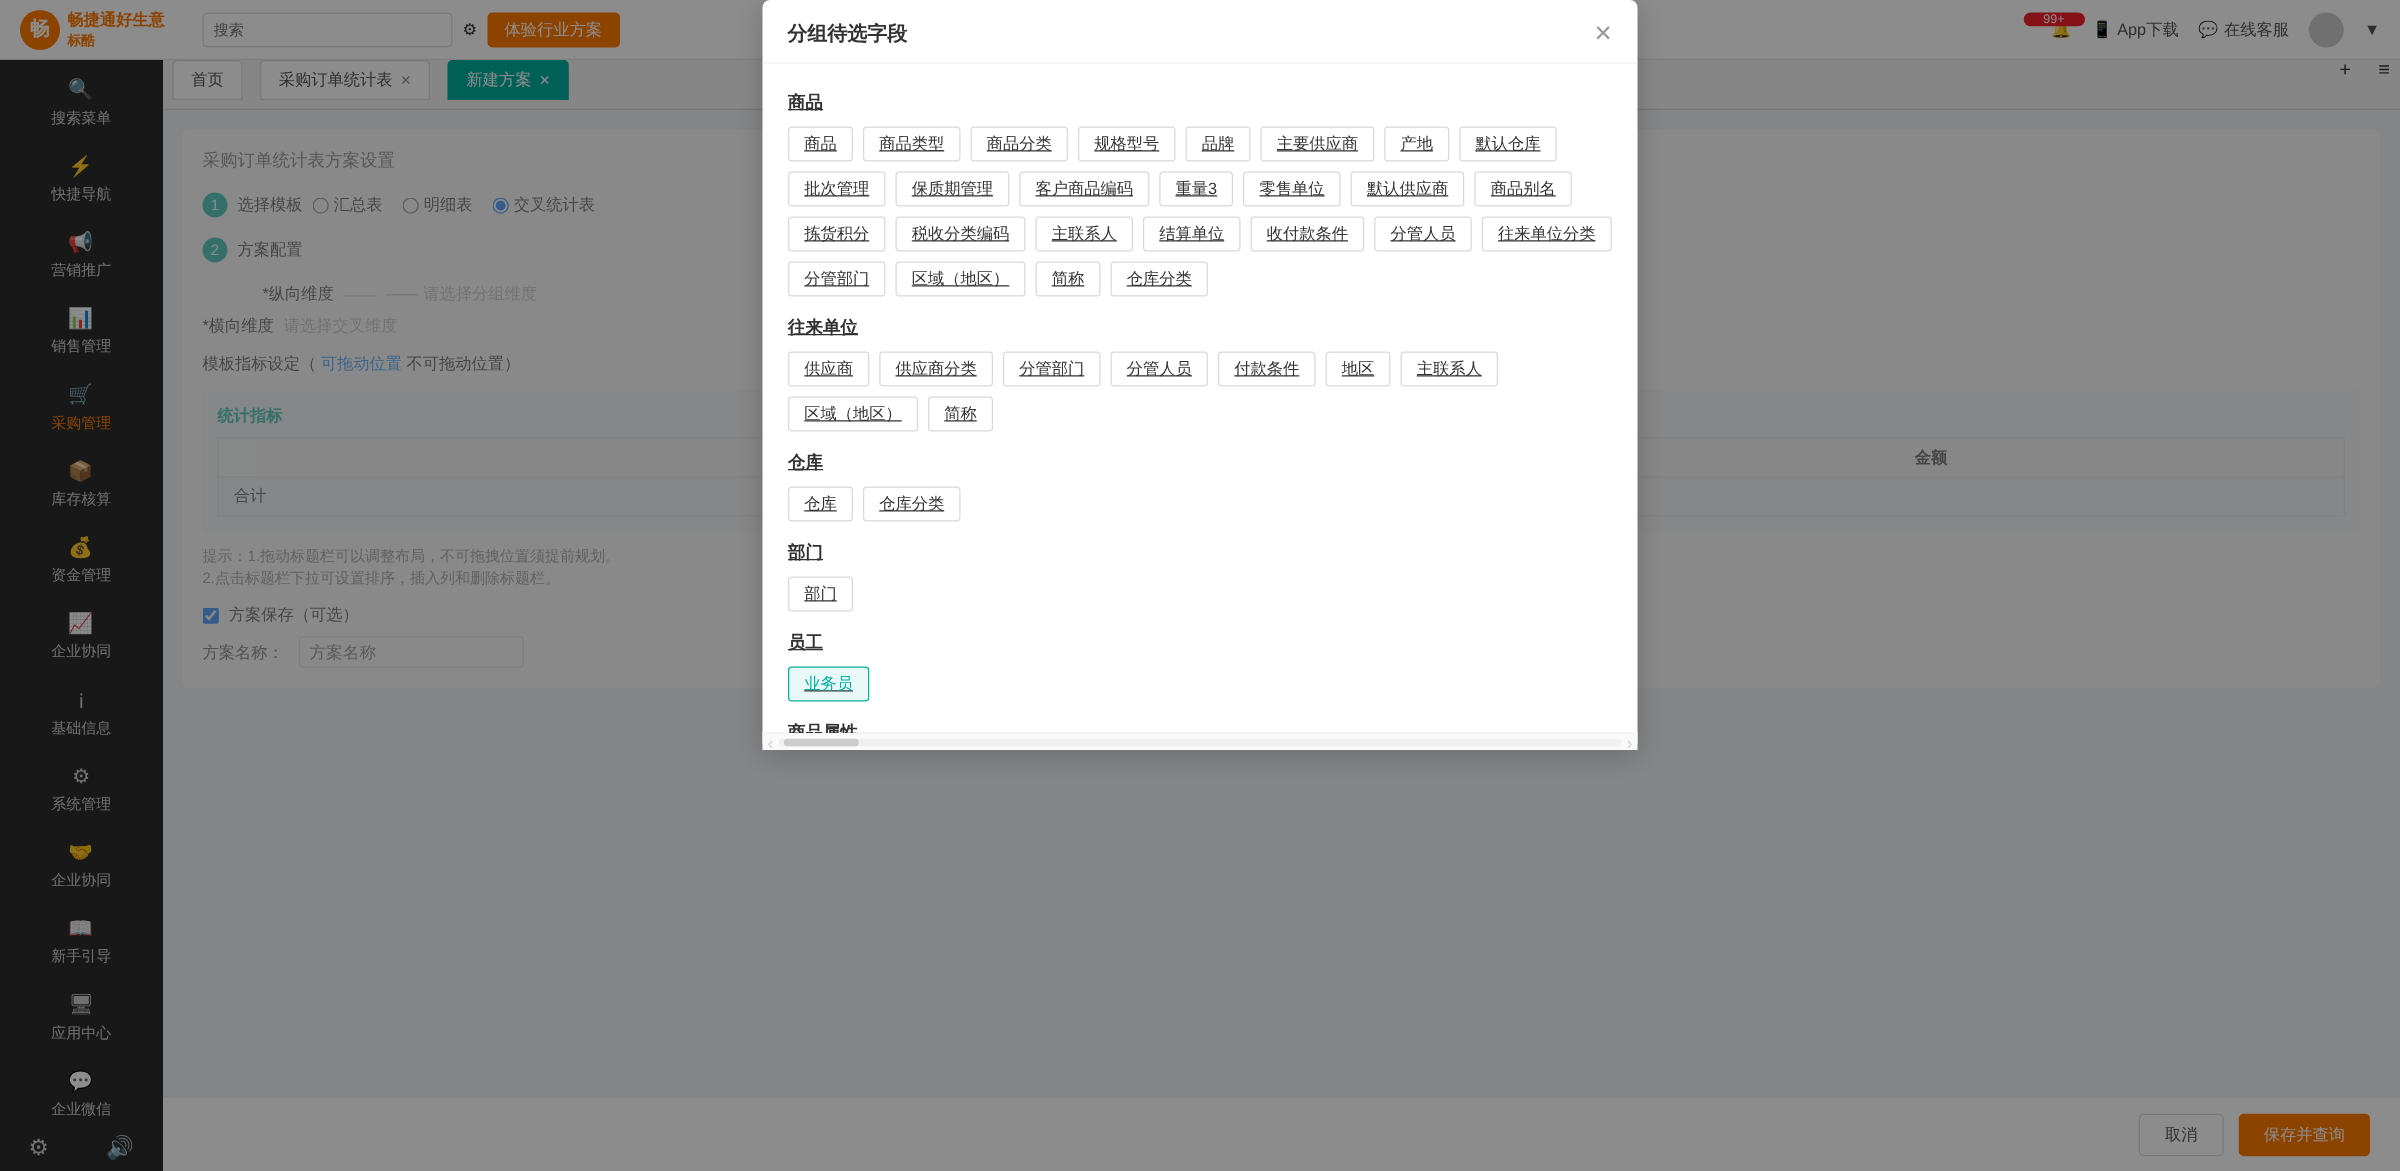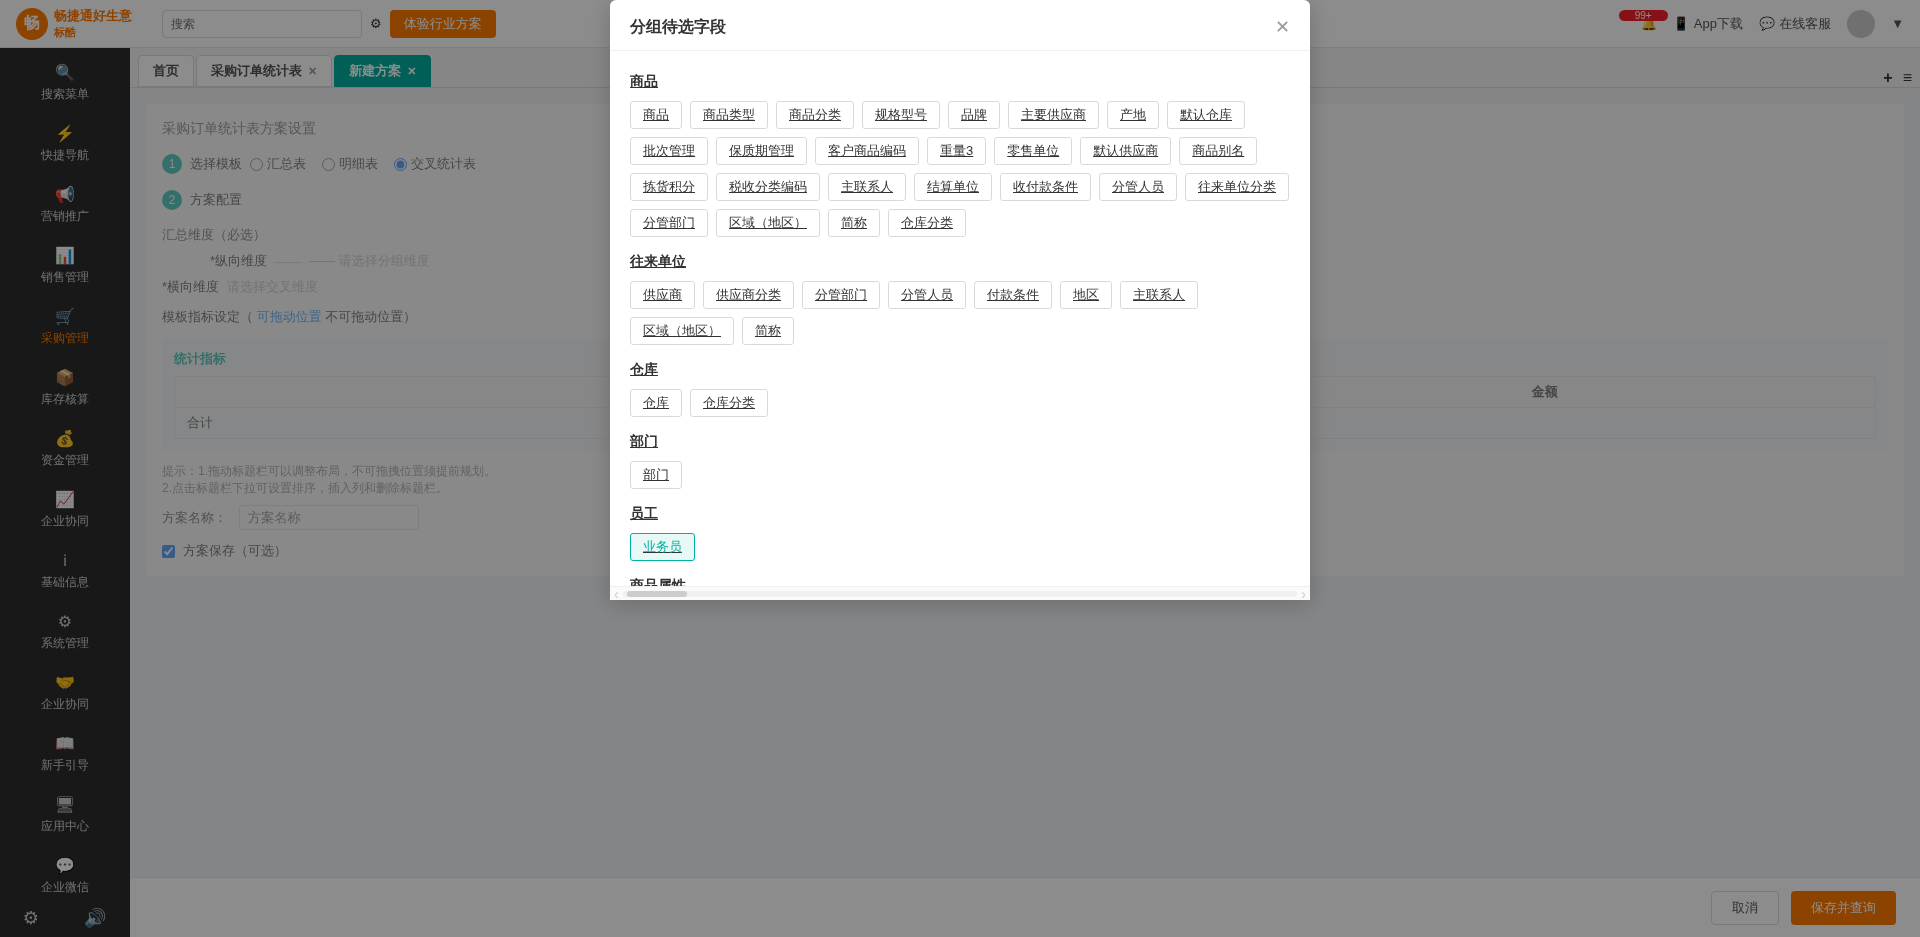--- a/index.html
+++ b/index.html
@@ -61,21 +61,21 @@
     .sidebar-item.active { color: #ff7b00; }
     .sidebar-icon {
       width: 20px; height: 20px; display: flex; align-items: center; justify-content: center;
       font-size: 16px;
     }
 
     
     .tab-bar {
       position: fixed; top: 48px; left: 130px; right: 0; height: 40px;
       background: #f5f5f5; border-bottom: 1px solid #ddd;
-      display: flex; align-items: flex-end; z-index: 98; padding: 0 8px; gap: 2px; font-weight: bold;
+      display: flex; align-items: flex-start; z-index: 98; padding: 0 8px; gap: 14px;
     }
     .tab-item {
       height: 32px; padding: 0 14px; display: flex; align-items: center; gap: 6px;
       background: #fff; border: 1px solid #ddd; border-radius: 4px 4px 0 0;
       font-size: 13px; cursor: pointer; color: #555;
     }
     .tab-item.active { background: #00b0a0; color: #fff; border-color: #00b0a0; }
     .tab-close { font-size: 11px; color: #999; cursor: pointer; }
     .tab-item.active .tab-close { color: #fff; }
 
@@ -321,21 +321,20 @@
             <span>交叉统计表</span>
         </label>
       </div>
     </div>
 
     <div class="step-row">
       <div class="step-badge">2</div>
       <span>方案配置</span>
     </div>
 
-    <div style="margin-bottom:8px; font-size:13px; color:#555;">汇总维度（必选）</div>
     <div style="display:flex; align-items:center; gap:8px; margin-bottom:8px;margin-left:48px;">
       <span>*纵向维度</span>
       <span style="color:#ccc;">——</span>
       <span style="color:#bbb;">—— 请选择分组维度</span>
     </div>
     <div style="display:flex; align-items:center; gap:8px; margin-bottom:12px;">
       <span>*横向维度</span>
       <span style="color:#bbb;">请选择交叉维度</span>
     </div>
 
@@ -361,27 +360,27 @@
           </tr>
         </tbody>
       </table>
     </div>
 
     <div style="margin-top:12px; font-size:12px; color:#888;">
       提示：1.拖动标题栏可以调整布局，不可拖拽位置须提前规划。<br>
       2.点击标题栏下拉可设置排序，插入列和删除标题栏。
     </div>
 
+    <div style="margin-top:12px; display:flex; align-items:center; gap:8px;">
+      <input type="checkbox" checked="" style="">
+      <span>方案保存（可选）</span>
+    </div>
     <div style="margin-top:8px;">
       <span style="color:#555; margin-right:8px;">方案名称：</span>
       <input type="text" style="border: 1px solid rgb(221, 221, 221); border-radius: 3px; padding: 4px 8px; width: 180px;" placeholder="方案名称">
-    </div>
-    <div style="margin-top:12px; display:flex; align-items:center; gap:8px;">
-      <input type="checkbox" checked="" style="">
-      <span>方案保存（可选）</span>
     </div>
   </div>
 </div>
 
 <div class="overlay">
   <div class="modal">
     <div class="modal-header">
       <span class="modal-title">分组待选字段</span>
       <span class="modal-close">✕</span>
     </div>

